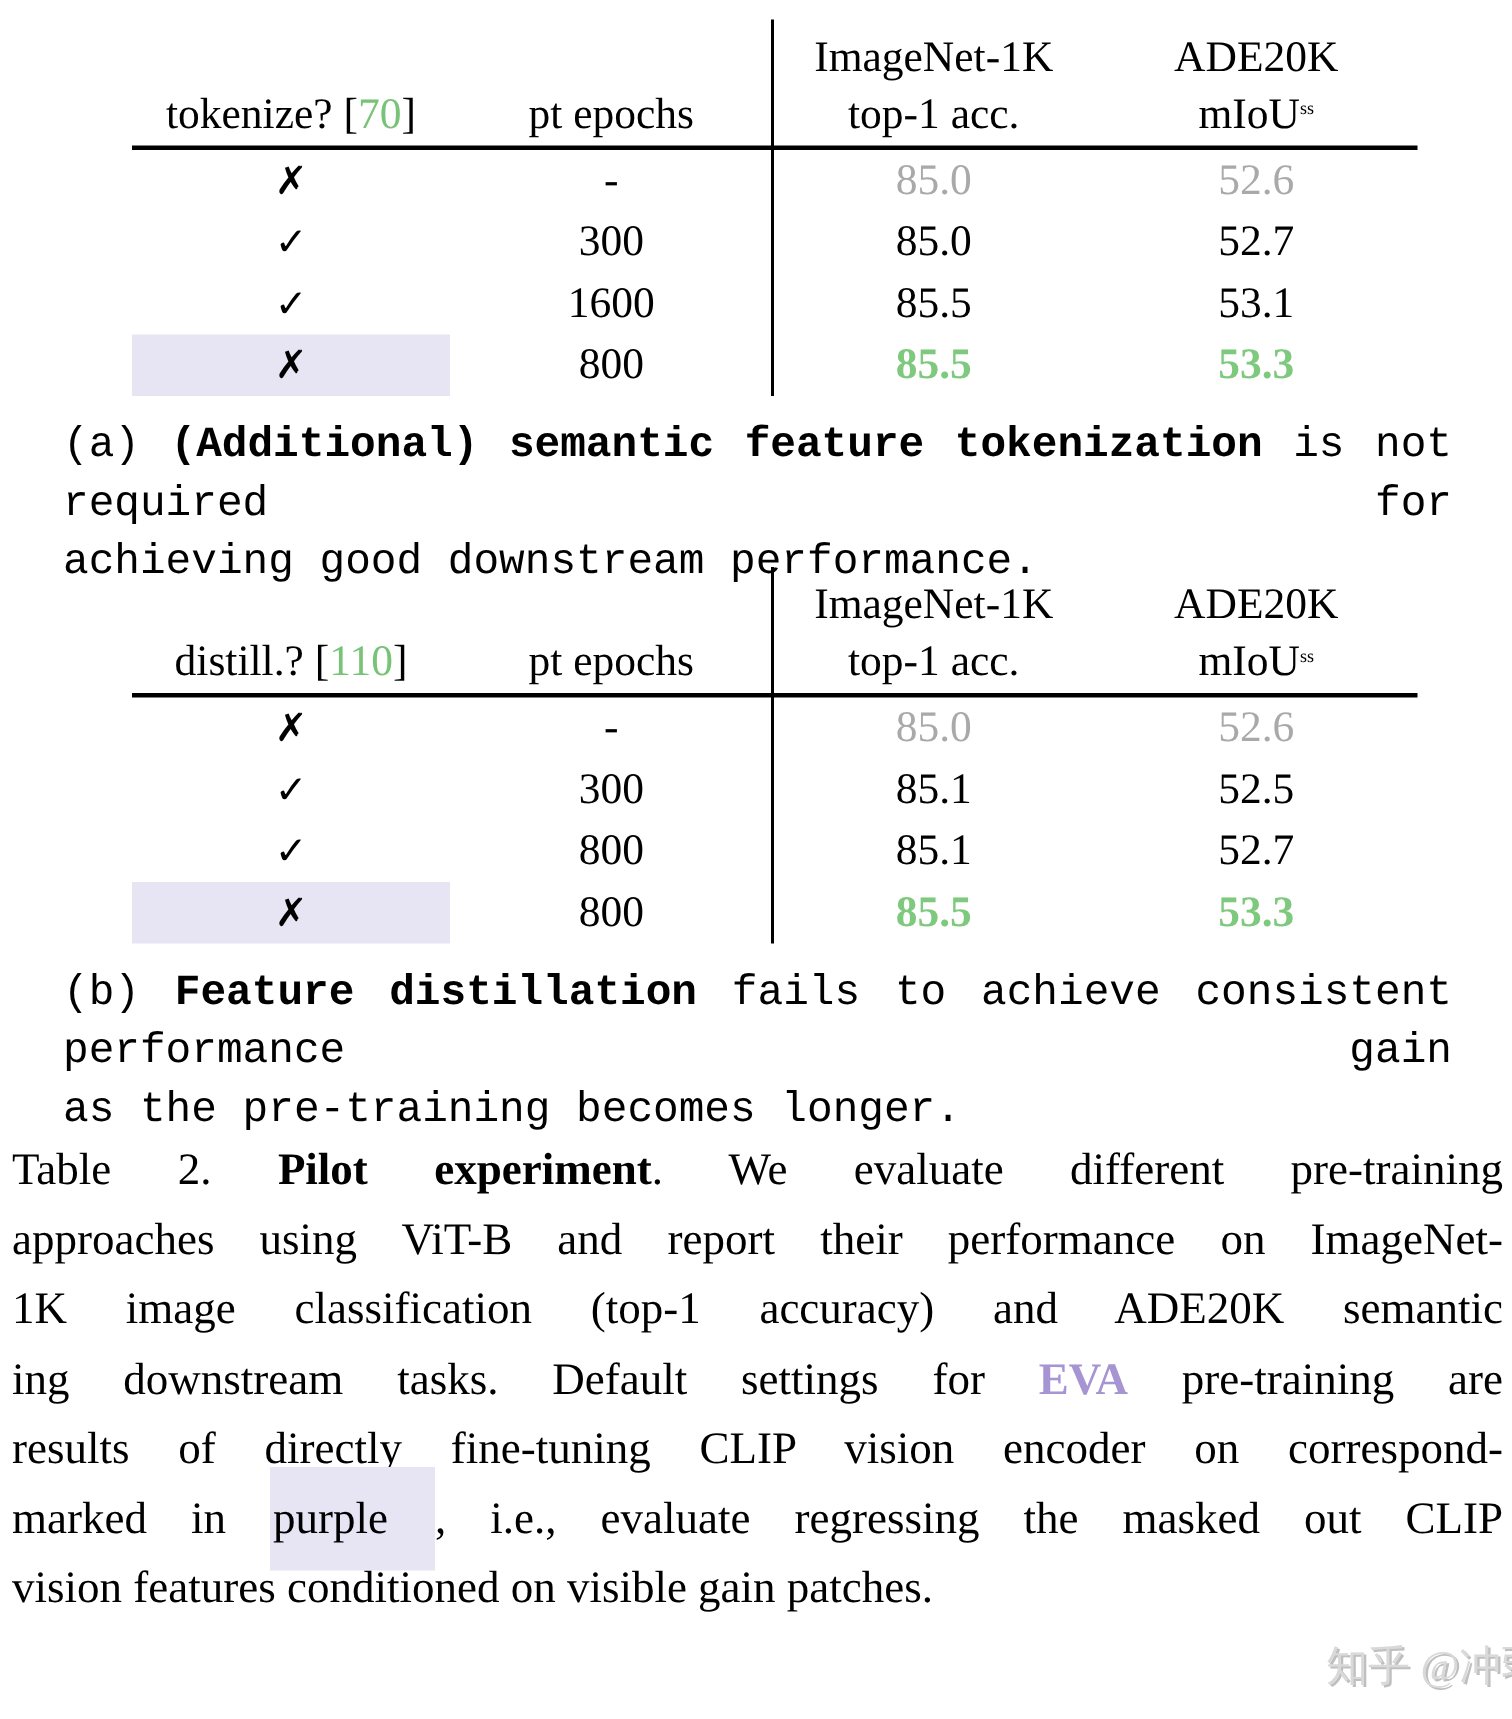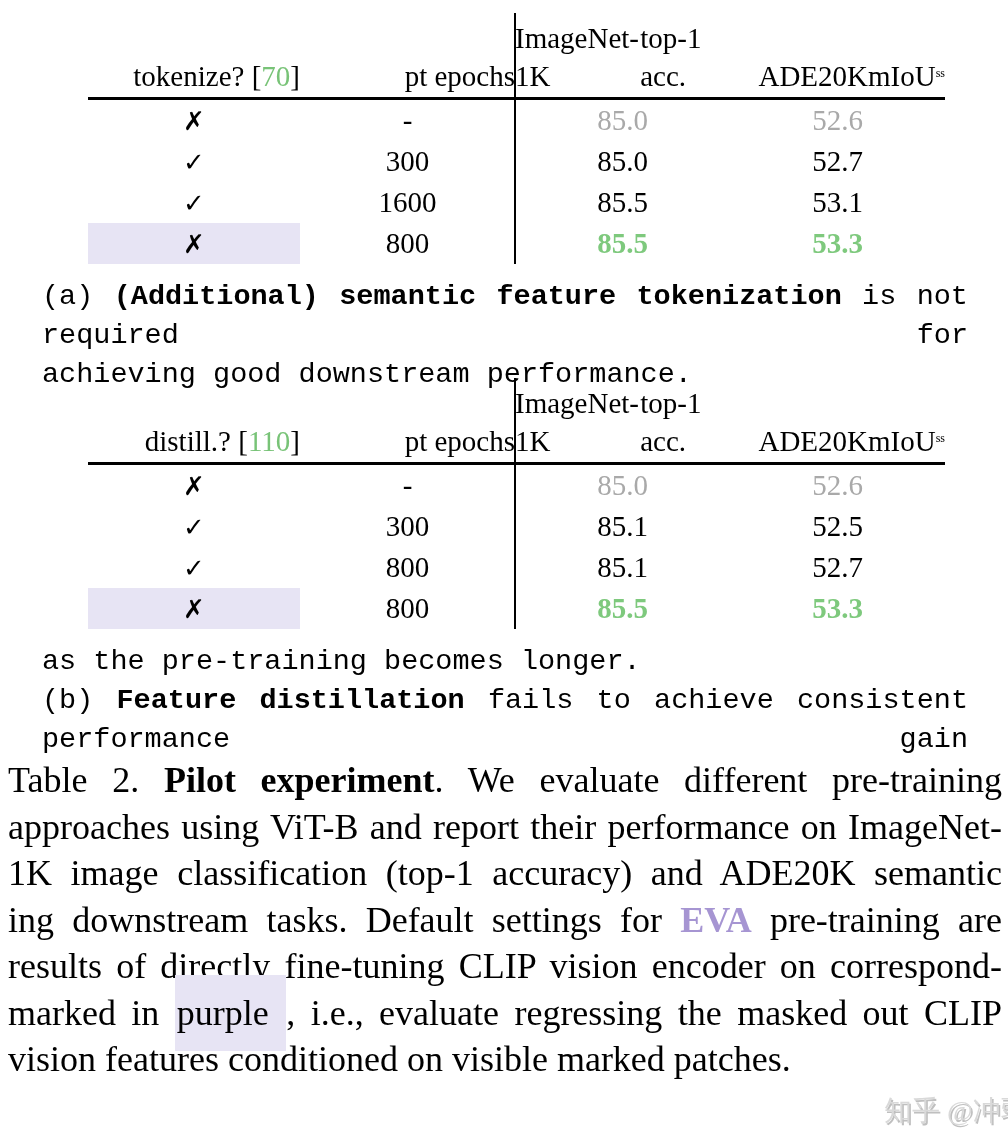--- a/index.html
+++ b/index.html
@@ -11,37 +11,37 @@
   
   .tbl { position:absolute; left:88px; width:857px; }
   #table-a { top:13px; }
   #table-b { top:378px; }
   .vrule { position:absolute; left:426px; top:0; width:2px; height:251px; background:#000; }
   .thead {
     display:grid; grid-template-columns:212px 215px 215px 215px;
     height:84px; border-bottom:3px solid #000;
   }
   .hcell {
-    display:flex; flex-direction:row; justify-content:flex-end; align-items:flex-end;
+    display:flex; flex-direction:column; justify-content:flex-end; align-items:center;
     font-size:29px; line-height:38px; padding-bottom:2px;
   }
   .trow { display:grid; grid-template-columns:212px 215px 215px 215px; height:41px; font-size:29px; }
   .trow > .cell { display:flex; align-items:center; justify-content:center; }
   .cell.hl { background:var(--purple-highlight); }
   .mark { font-family:"DejaVu Sans", sans-serif; font-weight:bold; font-size:26px; line-height:1; }
   .grey   { color:var(--grey-value); }
   .greenv { color:var(--green-value); font-weight:bold; }
   .cite-num { color:var(--green-citation); }
   sup.ss { font-size:12px; line-height:0; vertical-align:9px; }
 
   
   .subcaption { position:absolute; left:42px; width:926px; font-size:28.5px; line-height:39px;font-family:Liberation Mono, monospace; }
   #caption-a { top:277px; }
   #caption-b { top:642px; }
-  .maincap { position:absolute; left:8px; top:757px; width:994px; font-size:36px; line-height:46.5px; }
+  .maincap { position:absolute; left:8px; top:757px; width:994px; font-size:30px; line-height:46.5px; }
   .cap-line.just { text-align:justify; text-align-last:justify; }
 
   .seg-normal { }
   .seg-bold { font-weight:bold; }
   .seg-grey { color:var(--grey-value); }
   .seg-purple { color:var(--eva-purple); font-weight:bold; }
   .seg-highlight { background:var(--purple-highlight); padding:18px 2px; }
   .seg-italic { }
 
   
@@ -159,29 +159,29 @@
       <div class="cell hl">
           <span class="mark">✗</span>
         </div>
       <div class="cell">800</div>
       <div class="cell greenv">85.5</div>
       <div class="cell greenv">53.3</div>
     </div>
   </div>
 
   <div class="subcaption" id="caption-b">
+    <div class="cap-line just"><span class="seg-normal">(b) </span><span class="seg-bold">Feature distillation</span><span class="seg-normal"> fails to achieve consistent performance gain</span></div>
     <div class="cap-line"><span class="seg-normal">as the pre-training becomes longer.</span></div>
-    <div class="cap-line just"><span class="seg-normal">(b) </span><span class="seg-bold">Feature distillation</span><span class="seg-normal"> fails to achieve consistent performance gain</span></div>
   </div>
 
   <div class="maincap">
     <div class="cap-line just"><span class="seg-normal">Table 2.  </span><span class="seg-bold">Pilot experiment</span><span class="seg-normal">.  We evaluate different pre-training</span></div>
     <div class="cap-line just"><span class="seg-normal">approaches using ViT-B and report their performance on ImageNet-</span></div>
     <div class="cap-line just"><span class="seg-normal">1K image classification (top-1 accuracy) and ADE20K semantic</span></div>
     <div class="cap-line just"><span class="seg-normal">ing downstream tasks. Default settings for </span><span class="seg-purple">EVA</span><span class="seg-normal"> pre-training are</span></div>
     <div class="cap-line just"><span class="seg-normal">results of directly fine-tuning CLIP vision encoder on correspond-</span></div>
     <div class="cap-line just"><span class="seg-normal">marked in </span><span class="seg-highlight"> purple </span><span class="seg-normal"> , </span><span class="seg-italic">i.e</span><span class="seg-normal">., evaluate regressing the masked out CLIP</span></div>
-    <div class="cap-line"><span class="seg-normal">vision features conditioned on visible marked patches.</span></div>
+    <div class="cap-line"><span class="seg-normal">vision features conditioned on visible gain patches.</span></div>
   </div>
 
   <div class="watermark">知乎 @冲弱</div>
 
 </div>
 
 </body></html>

